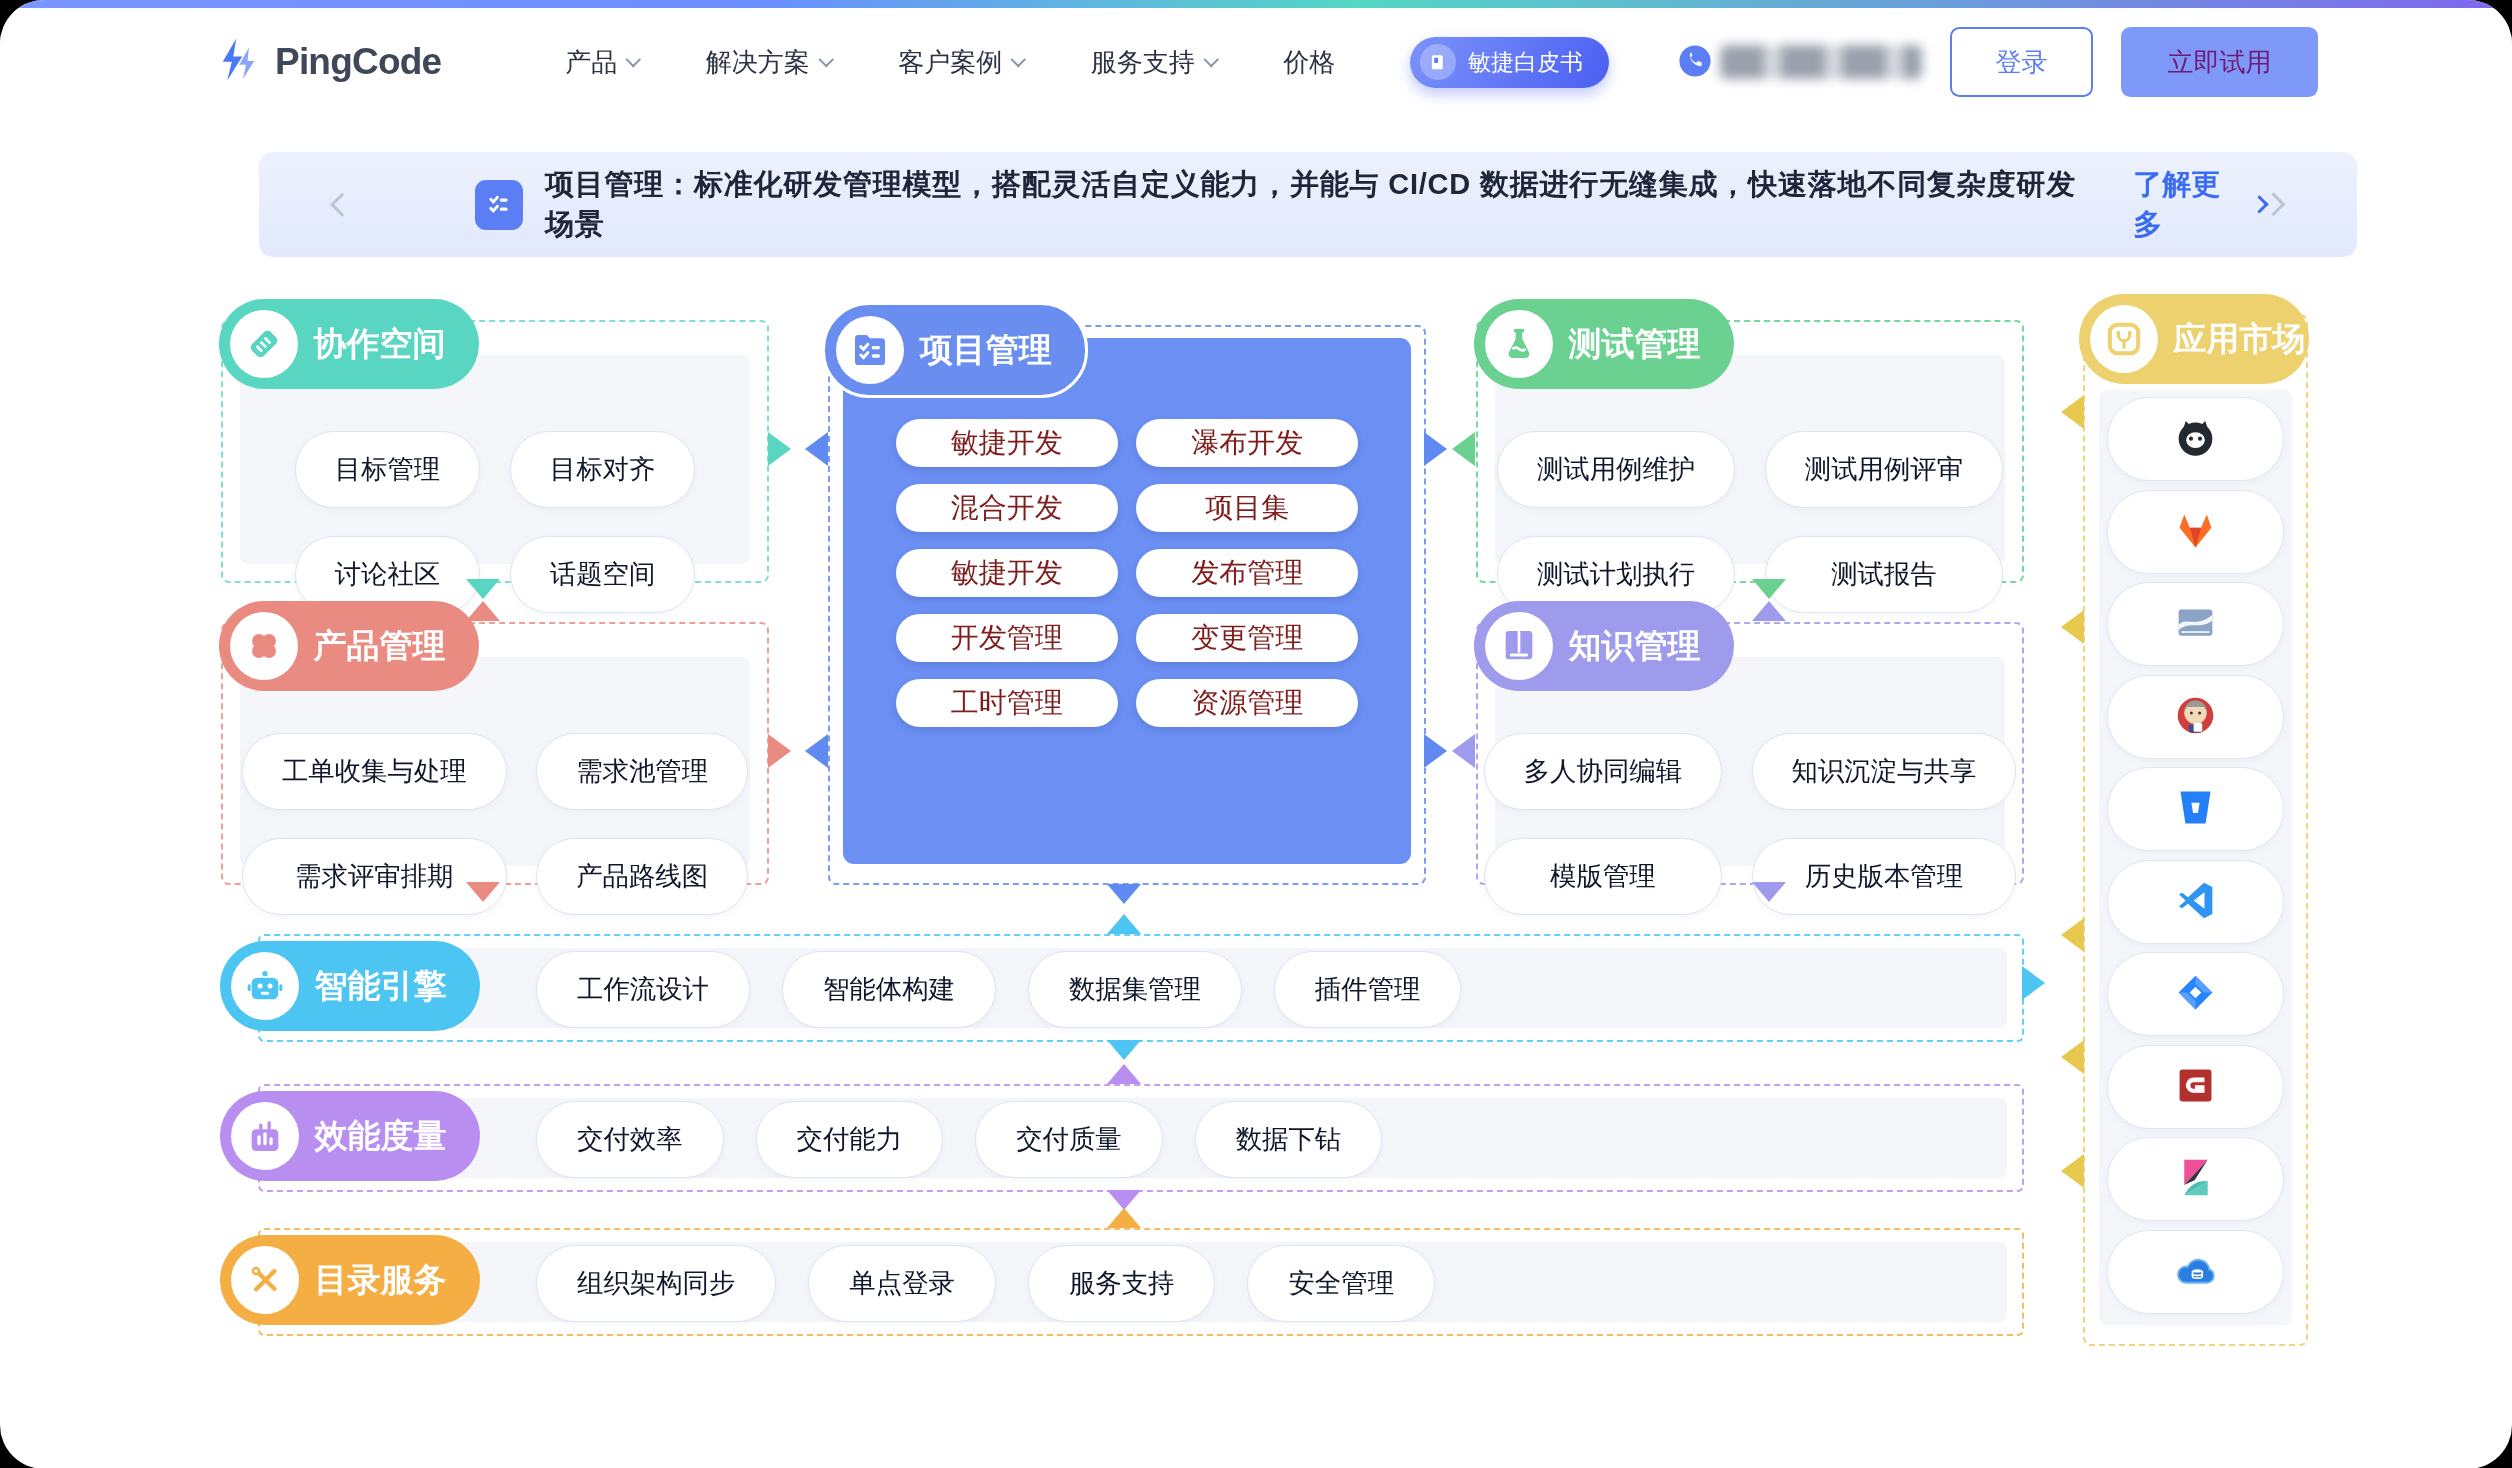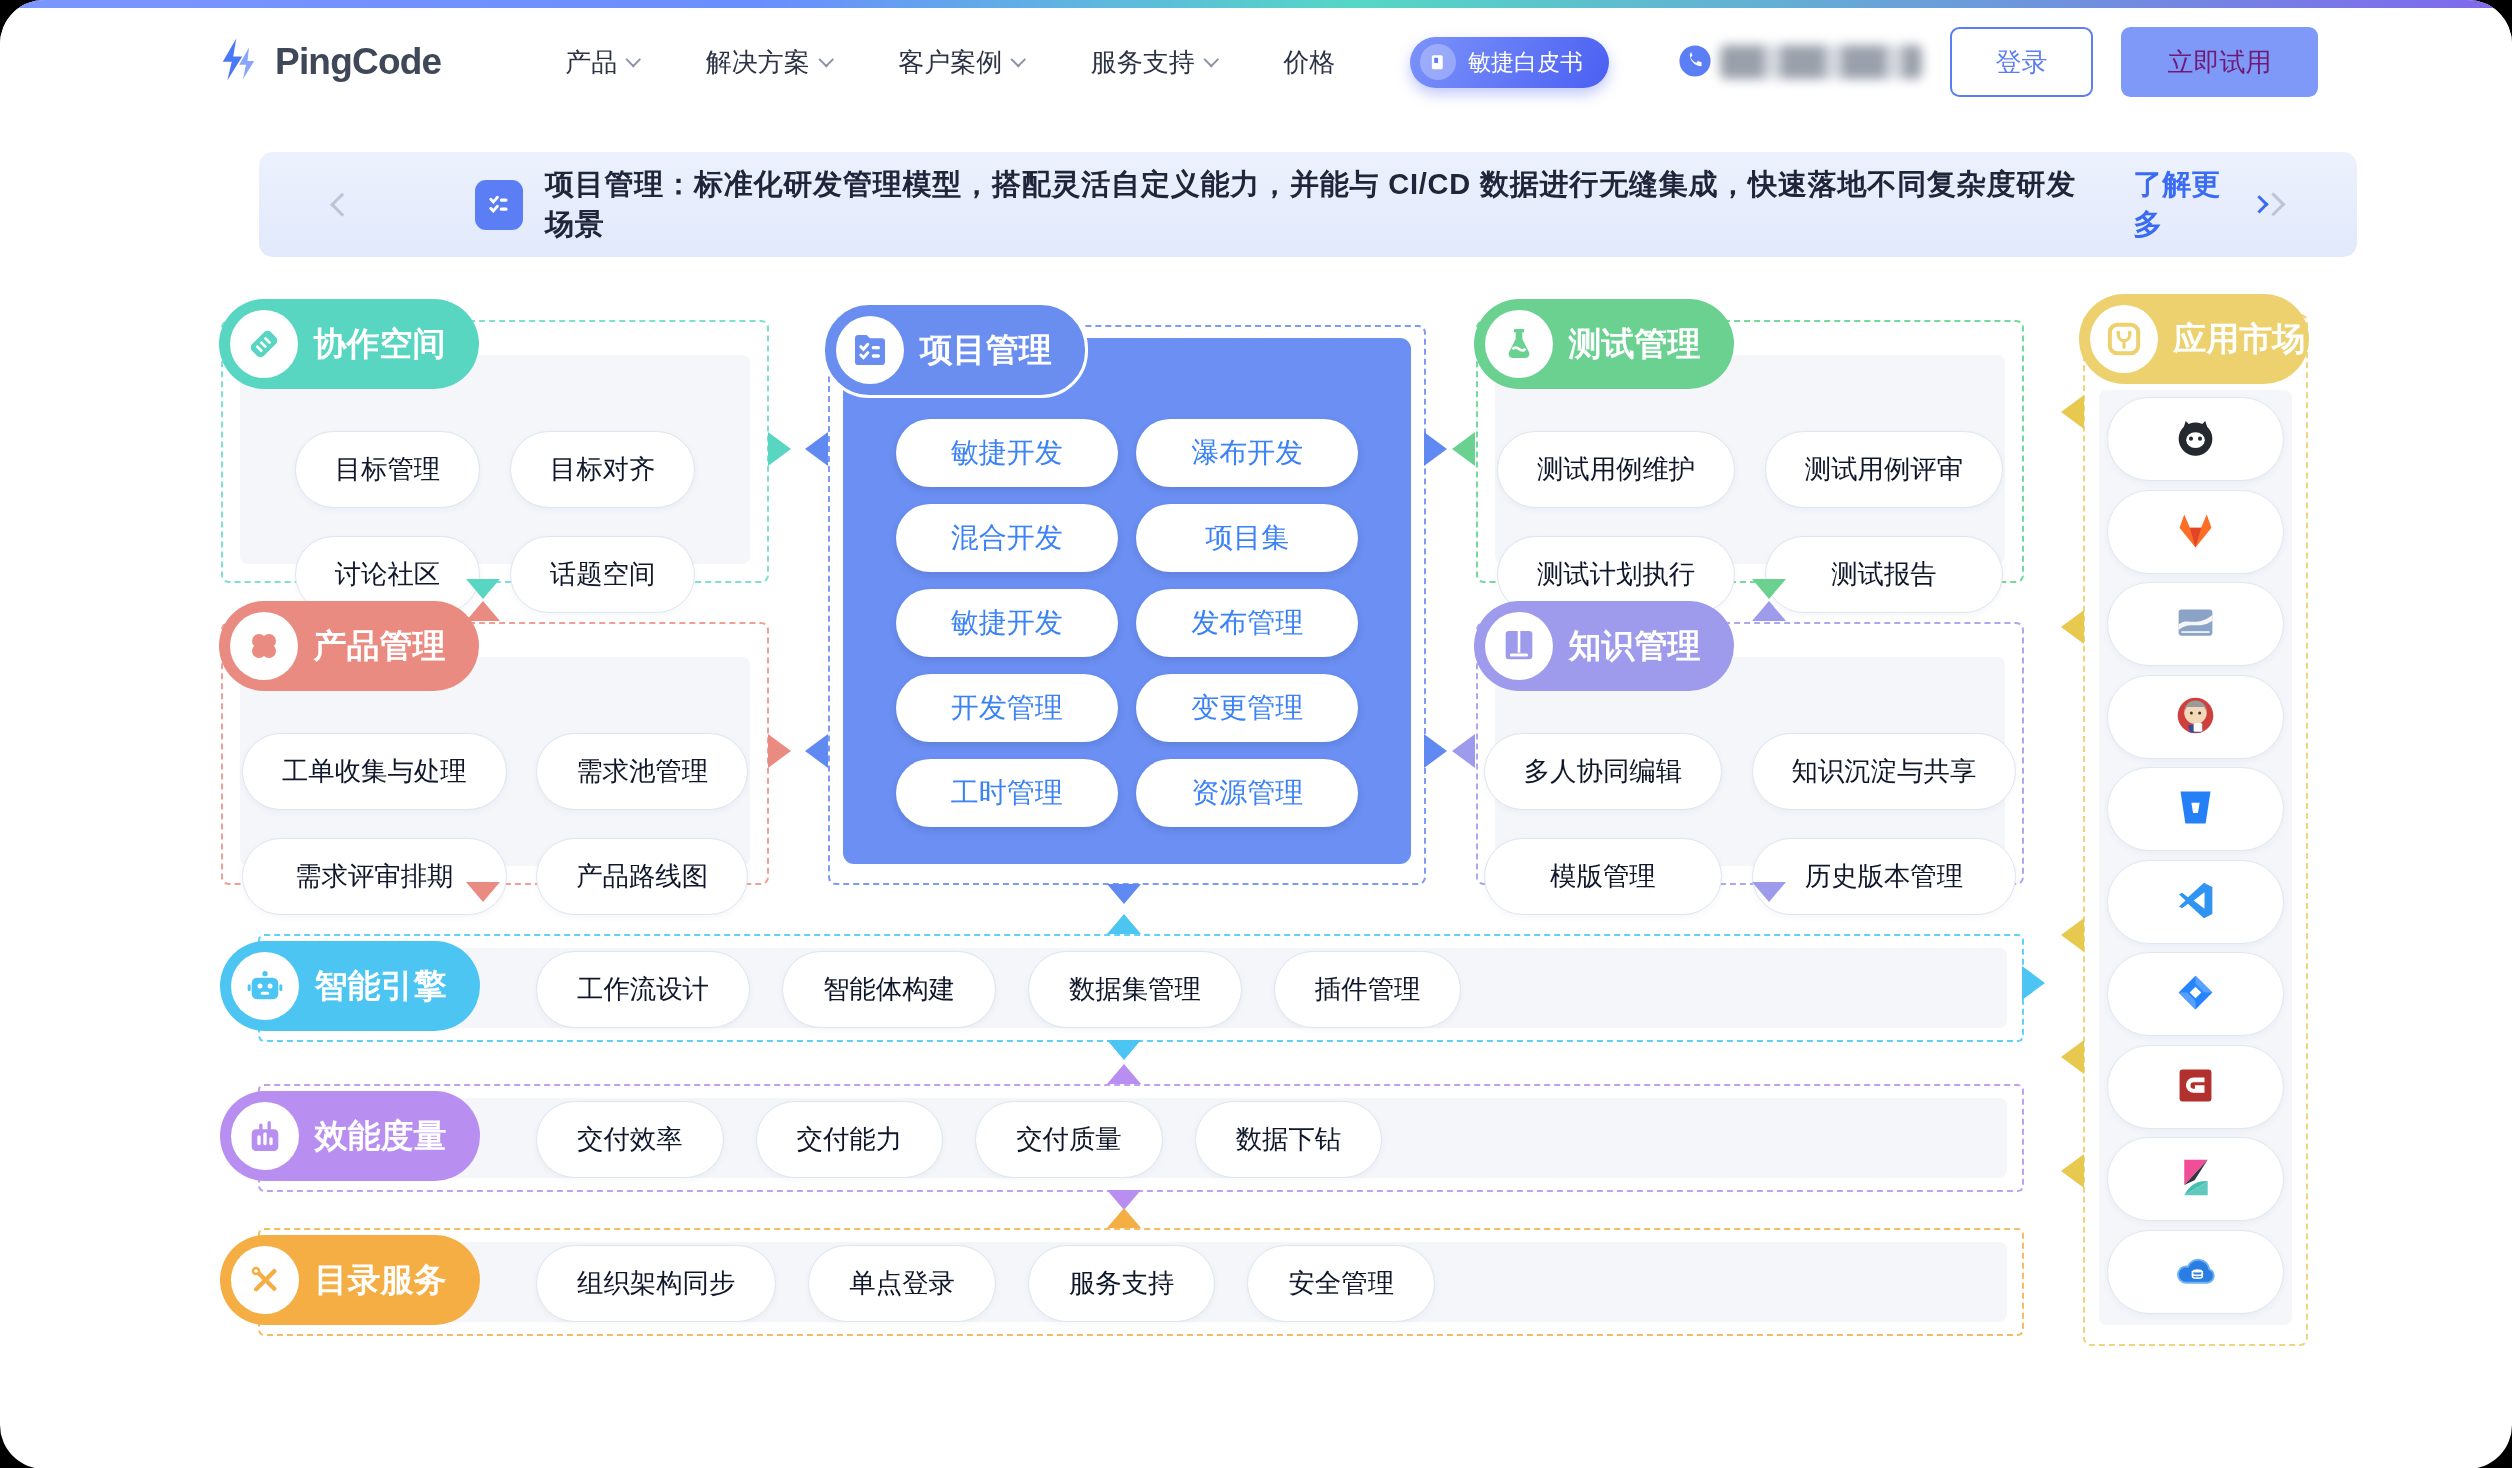--- a/index.html
+++ b/index.html
@@ -46,21 +46,21 @@
   .pills4{position:absolute;left:0;right:0;top:109px;display:grid;grid-template-columns:repeat(2,max-content);justify-content:center;gap:28px 29.5px;z-index:2;}
   .ar{position:absolute;width:0;height:0;border-style:solid;z-index:4;}
   .ar-r{border-width:17px 0 17px 23px;border-color:transparent transparent transparent var(--c);}
   .ar-l{border-width:17px 23px 17px 0;border-color:transparent var(--c) transparent transparent;}
   .ar-u{border-width:0 17px 20px 17px;border-color:transparent transparent var(--c) transparent;}
   .ar-d{border-width:20px 17px 0 17px;border-color:var(--c) transparent transparent transparent;}
   
   .proj-panel{position:absolute;left:13.2px;right:13.2px;top:11px;bottom:18.6px;background:#6b8ff2;border-radius:11px;}
   .proj-hdr{border:3.9px solid #fff;}
   .proj-pills{position:absolute;left:0;right:0;top:92px;display:grid;grid-template-columns:repeat(2,222px);justify-content:center;gap:17px 18.6px;}
-  .proj-pill{height:68px;border:none;font-size:28px;color:#3b82f6;box-shadow:0 3.1px 7.8px rgba(40,60,120,.18);}
+  .proj-pill{height:48px;border:none;font-size:28px;color:#7f1d1d;box-shadow:0 3.1px 7.8px rgba(40,60,120,.18);}
   
   .row-panel{position:absolute;left:15.5px;right:15.5px;top:12.4px;bottom:12.4px;background:#f4f6fa;border-radius:7.8px;}
   .row-hdr{top:5.4px;left:-40px;}
   .row-pills{position:absolute;left:276px;top:14.8px;display:flex;gap:32px;}
   .row-pills .pill{padding:0 40px;}
   
   .mkt-pills{position:absolute;left:0;right:0;top:81px;display:flex;flex-direction:column;align-items:center;gap:8.5px;z-index:2;}
   .app-pill{width:175px;height:82px;border-radius:42px;background:#fff;border:1.6px solid #dfe8f2;display:flex;align-items:center;justify-content:center;cursor:pointer;box-shadow:0 2.3px 6.2px rgba(90,110,160,.06);}
 </style>
 </head>

